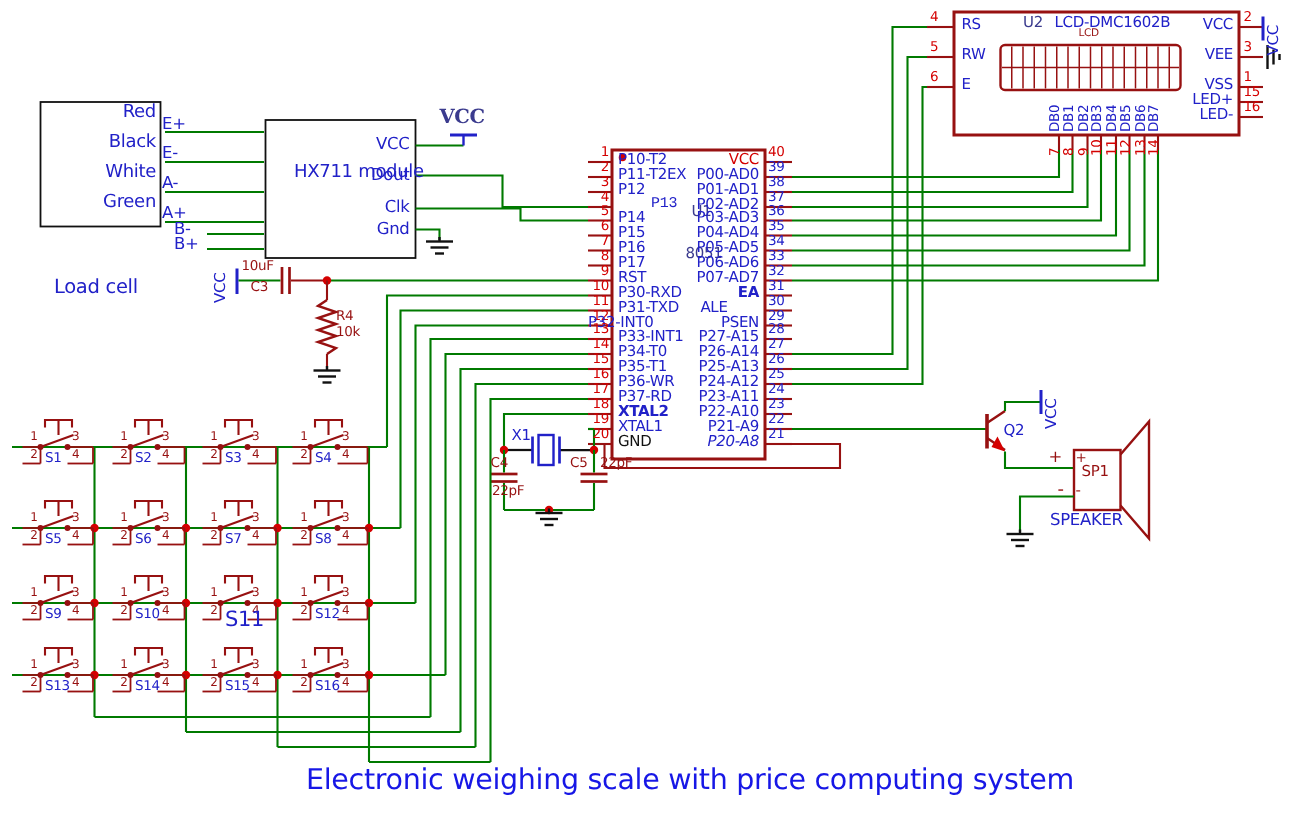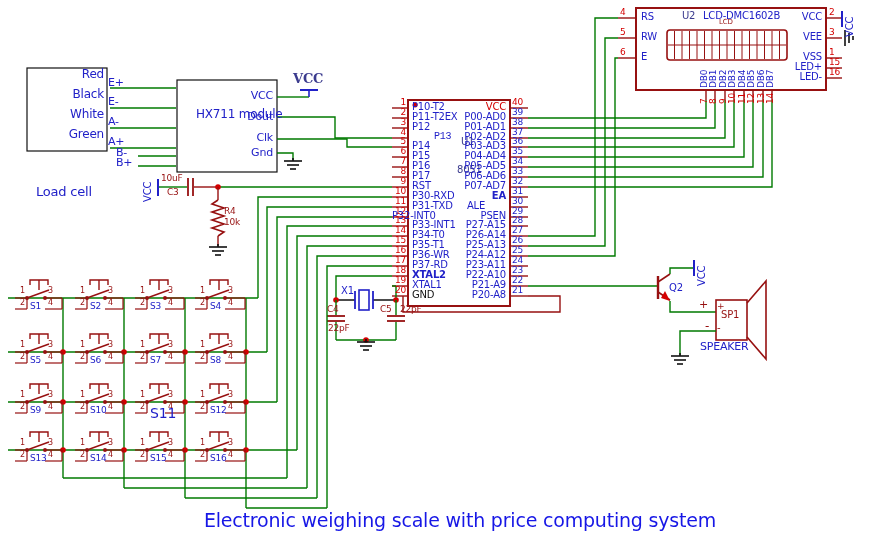--- a/index.html
+++ b/index.html
@@ -508,21 +508,21 @@
       <span class="t blue" style="left: 446px; top: 240px; font-size: 10px; width: 60px; text-align: right;">P25-A13</span>
       <span class="t blue" style="left: 512px; top: 246px; font-size: 9px;">25</span>
       <span class="t blue" style="left: 446px; top: 250px; font-size: 10px; width: 60px; text-align: right;">P24-A12</span>
       <span class="t blue" style="left: 512px; top: 256px; font-size: 9px;">24</span>
       <span class="t blue" style="left: 446px; top: 260px; font-size: 10px; width: 60px; text-align: right;">P23-A11</span>
       <span class="t blue" style="left: 512px; top: 266px; font-size: 9px;">23</span>
       <span class="t blue" style="left: 446px; top: 270px; font-size: 10px; width: 60px; text-align: right;">P22-A10</span>
       <span class="t blue" style="left: 512px; top: 276px; font-size: 9px;">22</span>
       <span class="t blue" style="left: 446px; top: 280px; font-size: 10px; width: 60px; text-align: right;">P21-A9</span>
       <span class="t blue" style="left: 512px; top: 286px; font-size: 9px;">21</span>
-      <span class="t blue" style="left: 446px; top: 290px; font-size: 10px; width: 60px; text-align: right;">P20-A8</span>
+      <span class="t blue" style="left: 446px; top: 290px; font-size: 10px; width: 60px; text-align: right; font-style: italic;">P20-A8</span>
       <span class="t red" style="left: 620px; top: 8px; font-size: 9px;">4</span>
       <span class="t blue" style="left: 641px; top: 12px; font-size: 10px;">RS</span>
       <span class="t red" style="left: 620px; top: 28px; font-size: 9px;">5</span>
       <span class="t blue" style="left: 641px; top: 32px; font-size: 10px;">RW</span>
       <span class="t red" style="left: 620px; top: 48px; font-size: 9px;">6</span>
       <span class="t blue" style="left: 641px; top: 52px; font-size: 10px;">E</span>
       <span class="t red" style="left: 829px; top: 8px; font-size: 9px;">2</span>
       <span class="t blue" style="left: 762px; top: 12px; font-size: 10px; width: 60px; text-align: right;">VCC</span>
       <span class="t red" style="left: 829px; top: 28px; font-size: 9px;">3</span>
       <span class="t blue" style="left: 762px; top: 32px; font-size: 10px; width: 60px; text-align: right;">VEE</span>

